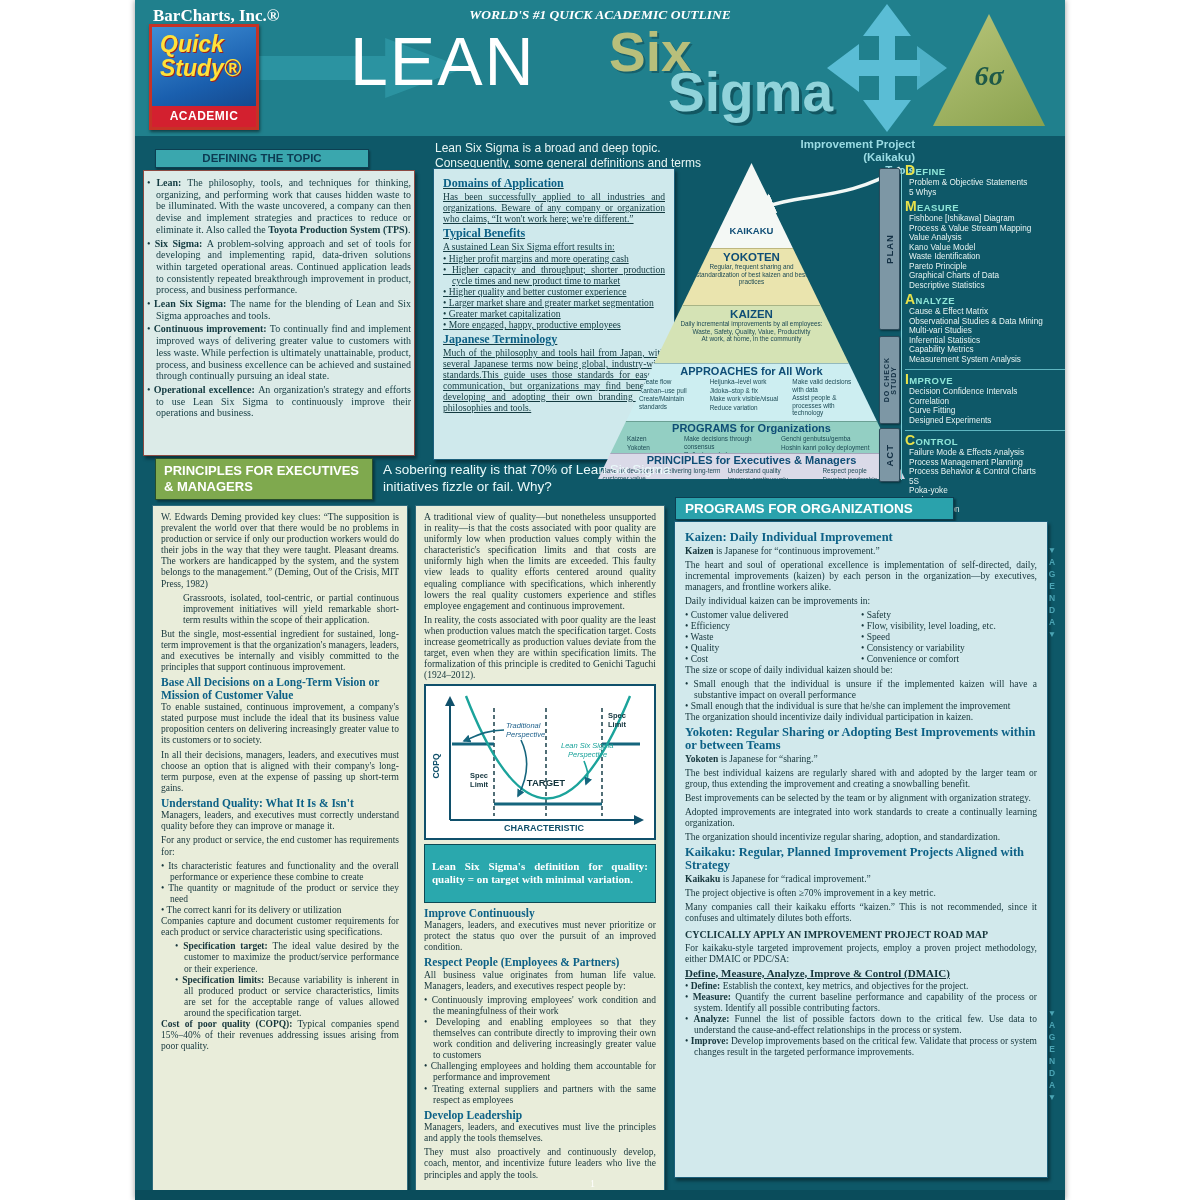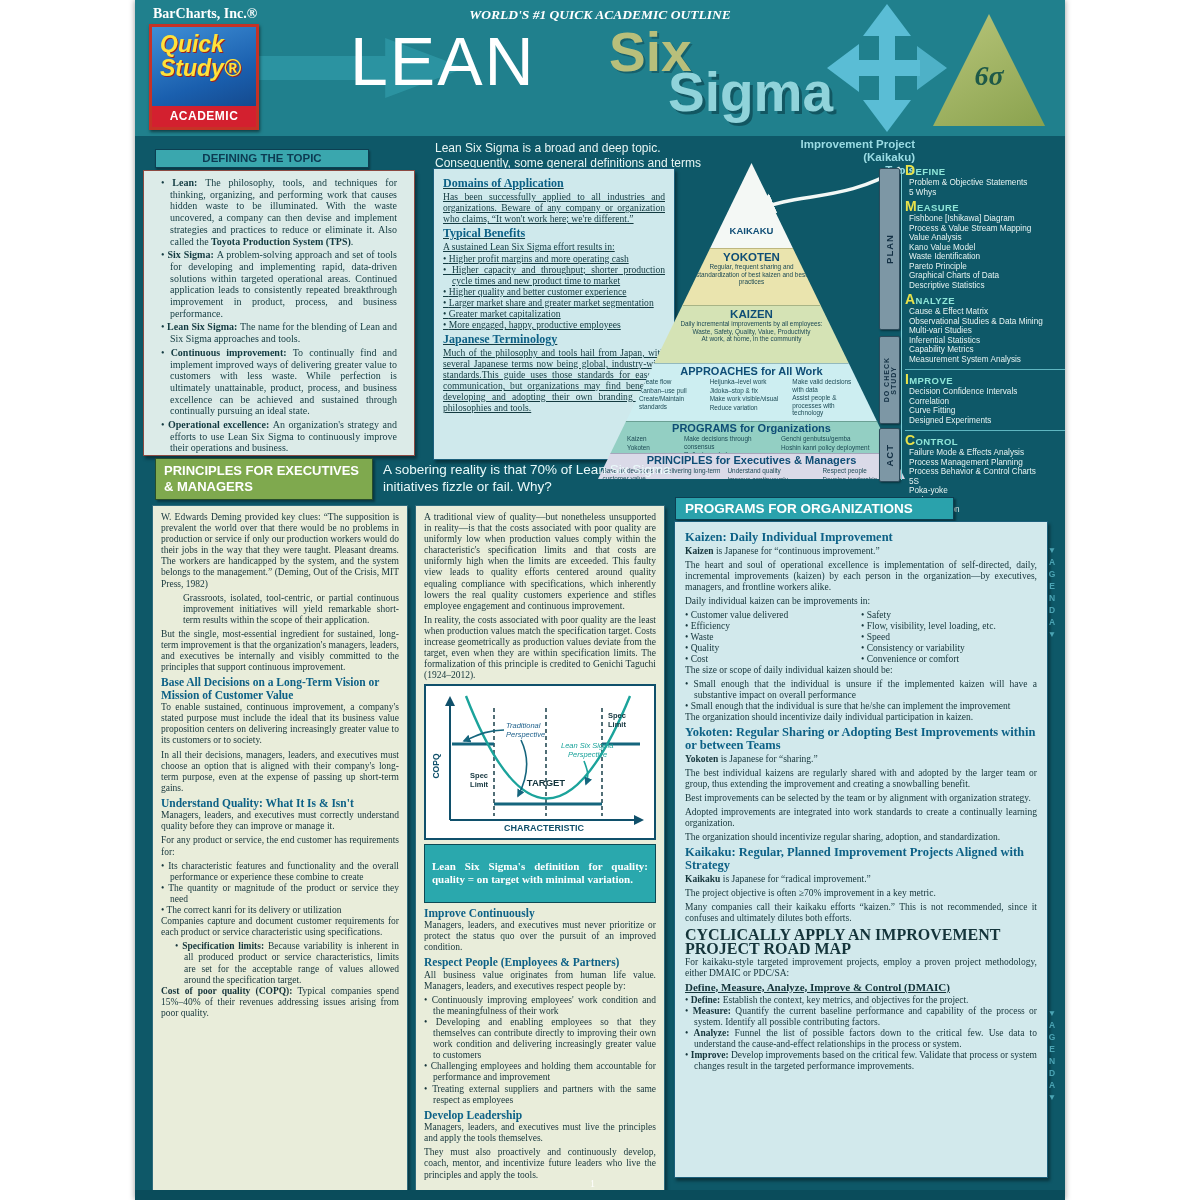--- a/index.html
+++ b/index.html
@@ -2,21 +2,21 @@
 <html><head>
 <meta charset="utf-8">
 <style>
   html,body{margin:0;padding:0;background:#ffffff;}
   body{width:1200px;height:1200px;position:relative;font-family:"Liberation Sans",sans-serif;-webkit-font-smoothing:antialiased;}
   .doc{position:absolute;left:135px;top:0;width:930px;height:1200px;background:#0e5868;overflow:hidden;box-shadow:0 0 6px rgba(0,0,0,.4);}
   .abs{position:absolute;}
 
   
   .hdr{position:absolute;top:0;left:0;right:0;height:136px;background:#20808d;overflow:hidden;}
-  .brand{position:absolute;top:6px;left:18px;color:#fff;font-family:"Liberation Serif",serif;font-weight:bold;font-size:14px;}
+  .brand{position:absolute;top:6px;left:18px;color:#fff;font-family:"Liberation Serif",serif;font-weight:bold;font-size:17px;}
   .tagline{position:absolute;top:7px;left:250px;width:430px;text-align:center;color:#fff;font-family:"Liberation Serif",serif;font-style:italic;font-weight:bold;font-size:13.5px;}
   .swoosh{position:absolute;top:38px;left:120px;width:210px;height:60px;background:#2e96a4;clip-path:polygon(0 30%,62% 30%,62% 0,100% 50%,62% 100%,62% 70%,0 70%);opacity:.85;}
   .logo{position:absolute;top:24px;left:14px;width:104px;height:100px;border:3px solid #c63226;background:linear-gradient(160deg,#3f8fd6 0%,#1a5fae 55%,#123f7e 100%);box-shadow:1px 2px 3px rgba(0,0,0,.5);}
   .logo .q1,.logo .q2{font-style:italic;font-weight:bold;font-size:23px;color:#ffe23a;text-shadow:1px 1px 0 #a02020;line-height:24px;padding-left:8px;}
   .logo .q1{padding-top:5px;}
   .logo .acad{position:absolute;bottom:0;left:0;right:0;height:21px;background:#d3202f;color:#fff;font-weight:bold;font-size:12px;letter-spacing:.5px;text-align:center;line-height:21px;}
   .t-lean{position:absolute;top:22px;left:215px;color:#fff;font-size:68px;letter-spacing:2px;font-weight:normal;}
   .t-six{position:absolute;top:20px;left:474px;color:#b8bf7b;font-size:55px;font-weight:bold;text-shadow:2px 2px 0 rgba(10,60,70,.45);}
   .t-sigma{position:absolute;top:60px;left:533px;color:#90d3da;font-size:55px;font-weight:bold;text-shadow:3px 3px 0 rgba(8,52,64,.55);}
   .arrowcluster{position:absolute;top:2px;left:690px;}
@@ -29,21 +29,21 @@
   .box2{background:#cfe9ec;border:1px solid #1b5f7b;box-shadow:2px 3px 3px rgba(0,0,0,.4);}
   .pbox{background:#e9edda;border:1px solid #2e6b7c;box-shadow:2px 3px 3px rgba(0,0,0,.4);overflow:hidden;}
   .gbox{background:#d2e9ec;border:1px solid #1b5f7b;box-shadow:2px 3px 3px rgba(0,0,0,.4);overflow:hidden;}
   .p{margin:0 0 3px 0;text-align:justify;}
   .bullet{padding-left:9px;text-indent:-9px;text-align:justify;}
   .bullet::before{content:"• ";}
   .plain{text-align:left;}
   .sh{font-weight:bold;color:#0d6186;margin:3px 0 1px 0;line-height:1.08;}
 
   
-  .def-body{font-family:"Liberation Serif",serif;font-size:10px;line-height:11.7px;color:#123a40;padding:6px 17px;}
+  .def-body{font-family:"Liberation Serif",serif;font-size:10px;line-height:11.7px;color:#123a40;padding:6px 3px;}
   .def-body .bullet{margin-bottom:2px;}
   .ov-body{font-family:"Liberation Serif",serif;font-size:9.6px;line-height:11px;color:#123a40;padding:5px 9px;}
   .ov-body .sh{font-size:12px;}
   .intro{color:#e8f6f4;font-size:12px;line-height:15px;}
 
   
   .pyr{position:absolute;left:463px;top:163px;width:307px;height:316px;clip-path:polygon(50% 0,100% 100%,0 100%);}
   .band{position:absolute;left:0;right:0;text-align:center;overflow:hidden;}
   .band .bh{font-weight:bold;color:#0e4d75;}
   .bsmall{font-size:6.4px;line-height:7.6px;color:#1d4a55;}
@@ -73,21 +73,21 @@
 
   
   .chartbox{background:#fff;border:2px solid #10506b;margin:3px 0;}
 
   
   .prog-h{background:#2aa2ac;border:1px solid #0c3f52;color:#fff;font-weight:bold;font-size:13.5px;line-height:21px;padding-left:9px;box-shadow:2px 2px 2px rgba(0,0,0,.35);}
   .progbody{font-family:"Liberation Serif",serif;font-size:9.5px;line-height:11px;color:#14343a;padding:6px 10px;}
   .progbody .sh{font-size:12.5px;}
   .twocol{display:flex;}
   .twocol>div{width:50%;}
-  .roadh{font-family:"Liberation Serif",serif;font-weight:bold;font-size:16px;line-height:14px;color:#14343a;margin:4px 0 1px 0;}
+  .roadh{font-family:"Liberation Serif",serif;font-weight:bold;font-size:10px;line-height:14px;color:#14343a;margin:4px 0 1px 0;}
   .dmaich{font-family:"Liberation Serif",serif;font-weight:bold;font-size:11px;text-decoration:underline;color:#14343a;margin:2px 0 2px 0;}
 
   .agenda{writing-mode:vertical-rl;text-orientation:upright;color:#4ba4b4;font-weight:bold;font-size:8.5px;letter-spacing:2px;}
   .pageno{color:#fff;font-size:10px;font-family:"Liberation Serif",serif;}
 </style>
 </head>
 <body>
 
 <div class="doc">
 
@@ -310,20 +310,21 @@
     <div class="sh">Understand Quality: What It Is &amp; Isn't</div>
     <div class="p">Managers, leaders, and executives must correctly understand quality before they can improve or manage it.</div>
     <div class="p">For any product or service, the end customer has requirements for:</div>
     <div>
         <div class="bullet">Its characteristic features and functionality and the overall performance or experience these combine to create</div>
         <div class="bullet">The quantity or magnitude of the product or service they need</div>
         <div class="bullet">The correct kanri for its delivery or utilization</div>
       </div>
     <div class="p">Companies capture and document customer requirements for each product or service characteristic using specifications.</div>
     <div class="subb">
+        <div class="bullet"><b>Specification target: </b>The ideal value desired by the customer to maximize the product/service performance or their experience.</div>
         <div class="bullet"><b>Specification limits: </b>Because variability is inherent in all produced product or service characteristics, limits are set for the acceptable range of values allowed around the specification target.</div>
       </div>
     <div class="p"><b>Cost of poor quality (COPQ):</b> <span>Typical companies spend 15%–40% of their revenues addressing issues arising from poor quality.</span></div>
   </div>
 
   <div class="abs pbox colbody" style="left:280px;top:505px;width:250px;height:688px;box-sizing:border-box;">
     <div class="p">A traditional view of quality—but nonetheless unsupported in reality—is that the costs associated with poor quality are uniformly low when production values comply within the characteristic's specification limits and that costs are uniformly high when the limits are exceeded. This faulty view leads to quality efforts centered around quality equaling compliance with specifications, which inherently lowers the real quality customers experience and stifles employee engagement and continuous improvement.</div>
     <div class="p">In reality, the costs associated with poor quality are the least when production values match the specification target. Costs increase geometrically as production values deviate from the target, even when they are within specification limits. The formalization of this principle is credited to Genichi Taguchi (1924–2012).</div>
 
     <div class="chartbox">

